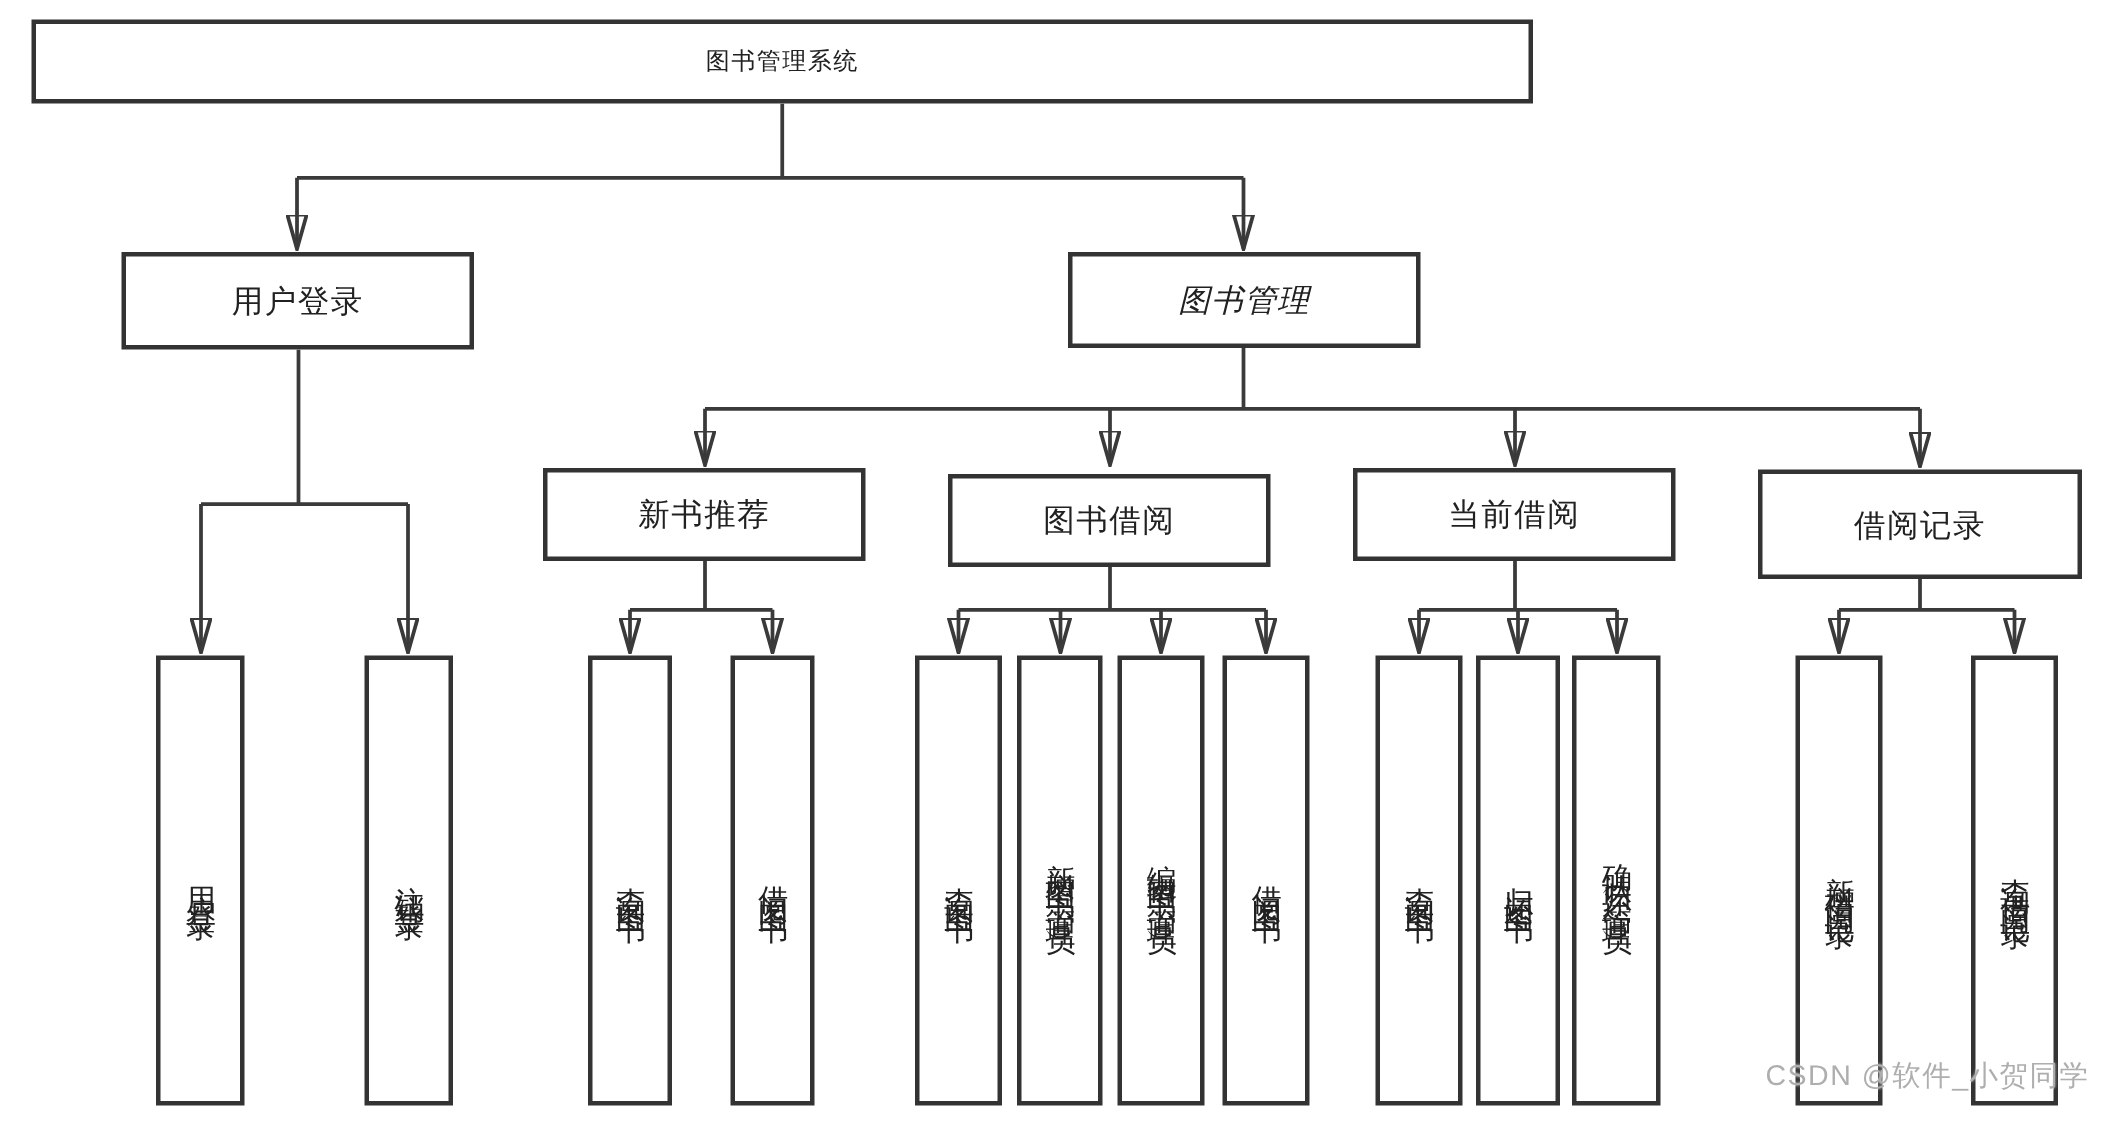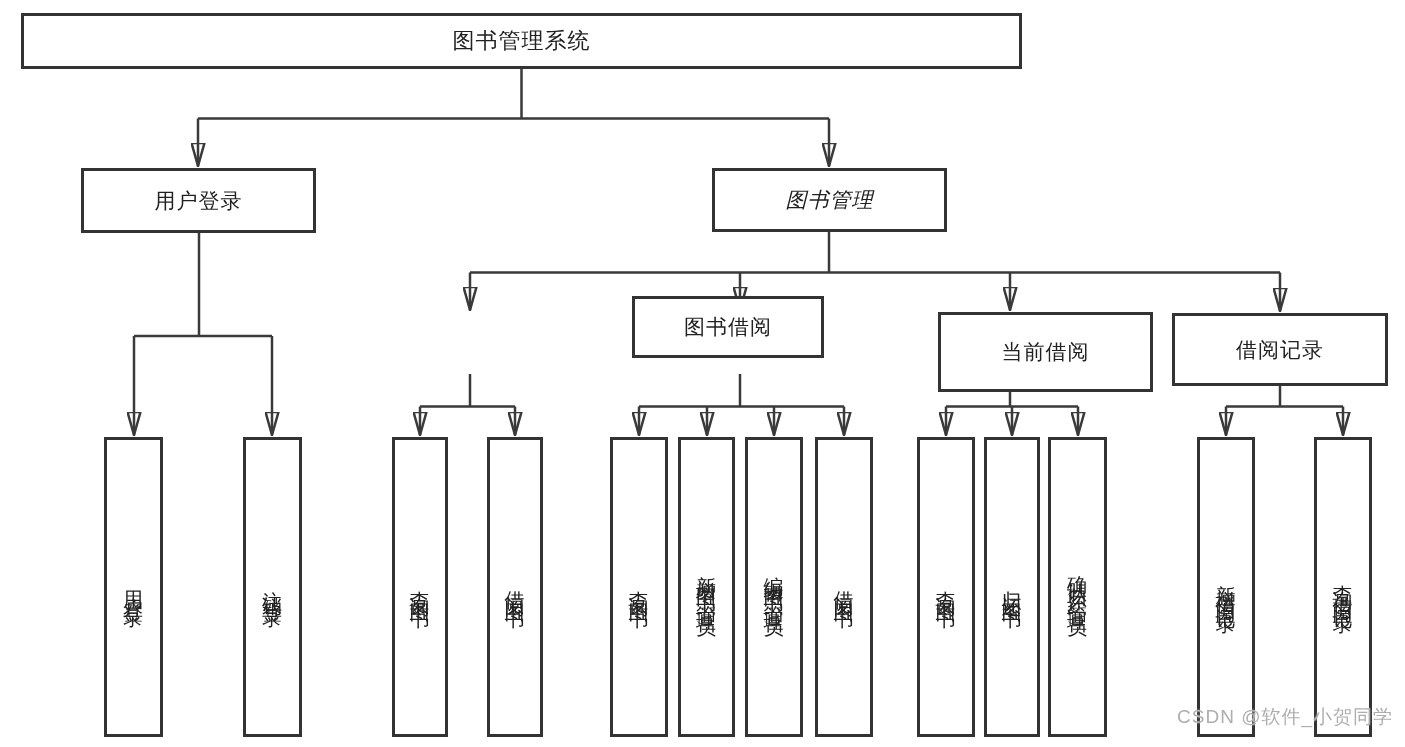--- a/index.html
+++ b/index.html
@@ -35,21 +35,21 @@
     align-items: center;
     justify-content: center;
     z-index: 1;
   }
   .hbox span {
     font-size: 21px;
     color: #212121;
     letter-spacing: 1px;
     white-space: nowrap;
   }
-  .root-box span { font-size: 22px; }
+  .root-box span { font-size: 16px; }
   .vbox {
     position: absolute;
     box-sizing: border-box;
     border: 3px solid #333333;
     background: #ffffff;
     display: flex;
     align-items: center;
     justify-content: center;
     z-index: 1;
     top: 437px;
@@ -121,24 +121,27 @@
     <span>图书管理系统</span>
   </div>
 
   <div class="hbox" style="left:81px; top:168px; width:235px; height:65px;">
     <span>用户登录</span>
   </div>
   <div class="hbox" style="left:712px; top:168px; width:235px; height:64px;font-style:italic;">
     <span>图书管理</span>
   </div>
 
-  <div class="hbox" style="left:632px; top:296px; width:192px; height:62px;">
+  <div class="hbox" style="left:362px; top:312px; width:215px; height:62px;">
+    <span>新书推荐</span>
+  </div>
+  <div class="hbox" style="left:632px; top:316px; width:215px; height:62px;">
     <span>图书借阅</span>
   </div>
-  <div class="hbox" style="left:902px; top:312px; width:215px; height:80px;margin-left:36px;">
+  <div class="hbox" style="left:902px; top:312px; width:215px; height:62px;">
     <span>当前借阅</span>
   </div>
   <div class="hbox" style="left:1172px; top:313px; width:216px; height:73px;">
     <span>借阅记录</span>
   </div>
 
   <div class="vbox" style="left:104px; width:59px;">
     <span>用户登录</span>
   </div>
   <div class="vbox" style="left:243px; width:59px;">

